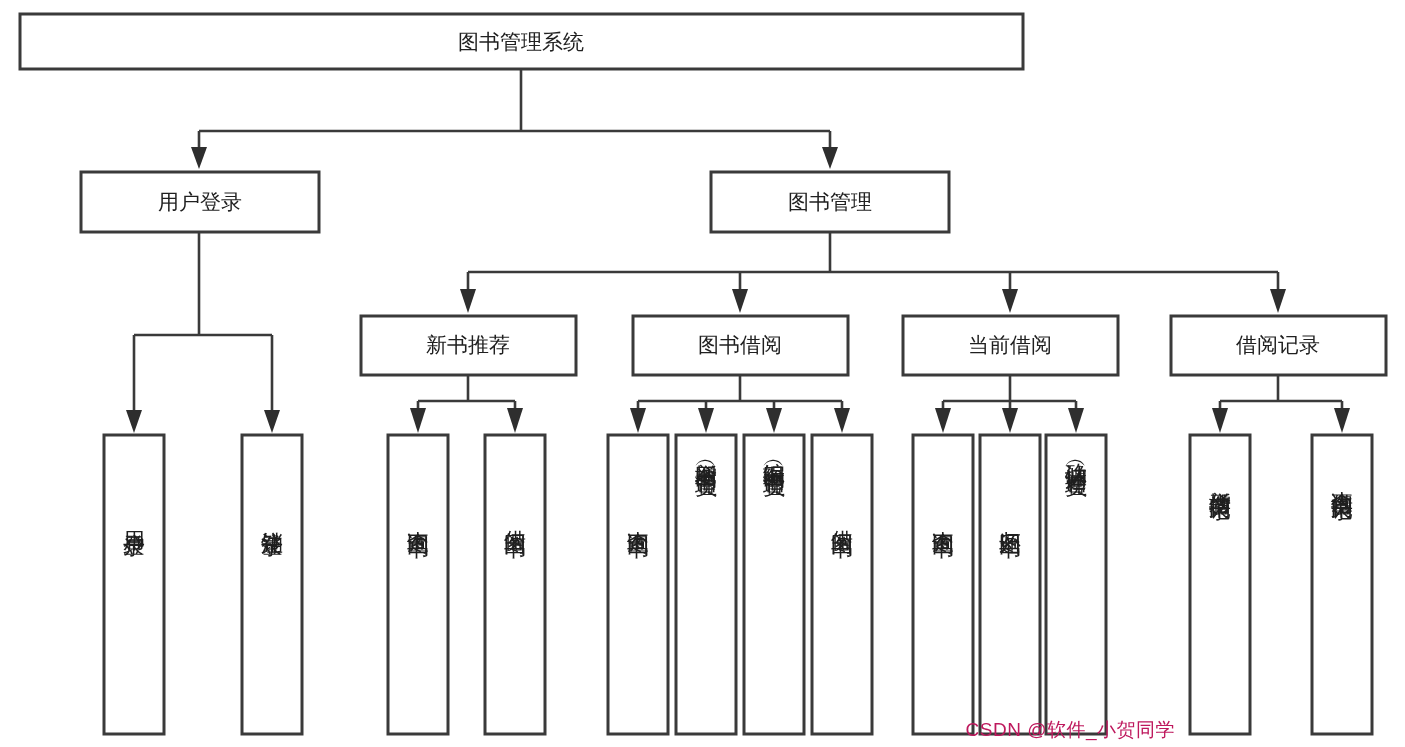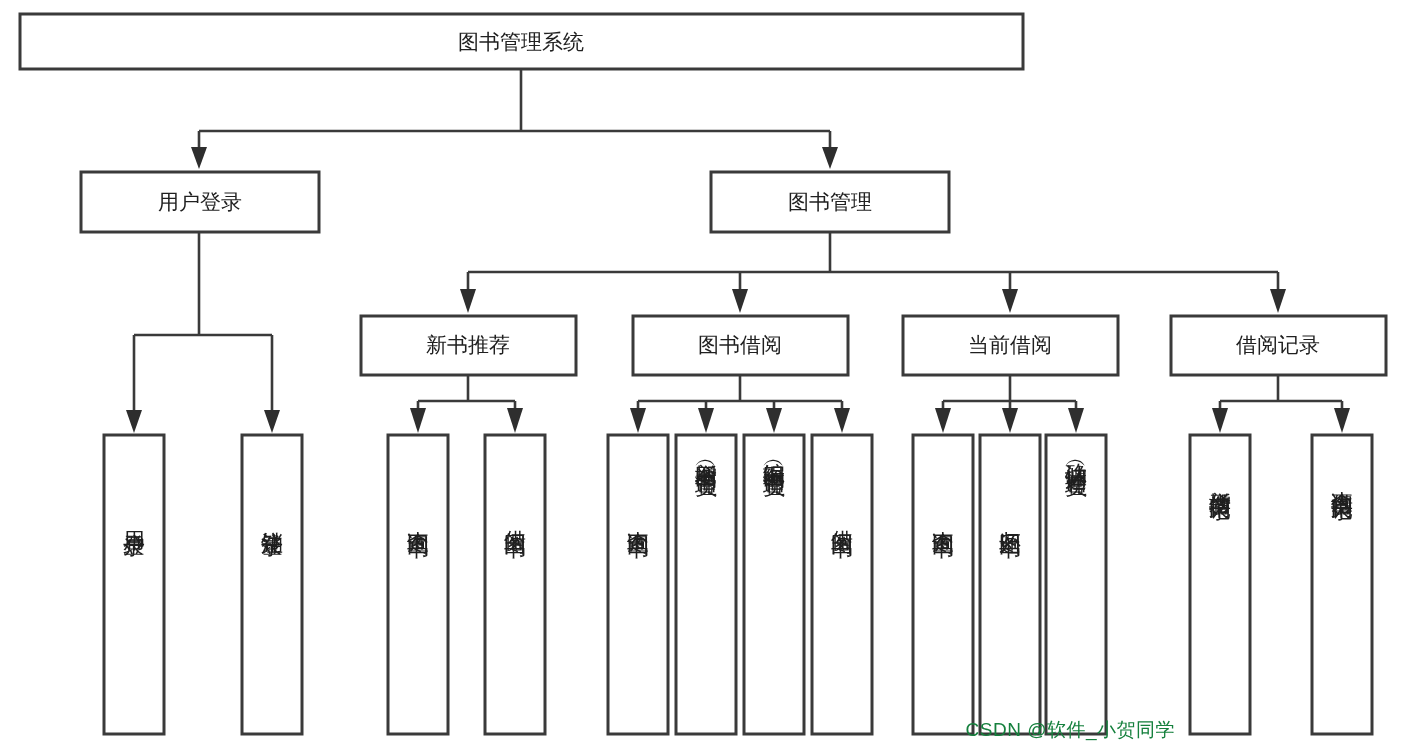--- a/index.html
+++ b/index.html
@@ -64,21 +64,21 @@
     letter-spacing: 2px;
     color: #1f1f1f;
     white-space: nowrap;
   }
   .watermark {
     position: absolute;
     right: 10px;
     bottom: 4px;
     font-family: "Liberation Sans", "DejaVu Sans", sans-serif;
     font-size: 19px;
-    color: #15803d;
+    color: #be185d;
     letter-spacing: 0.5px;
     user-select: none;
   }
 </style>
 </head>
 <body>
 
 <div id="diagram-root">
 
   <svg id="flow" viewBox="0 0 1405 747" xmlns="http://www.w3.org/2000/svg">

